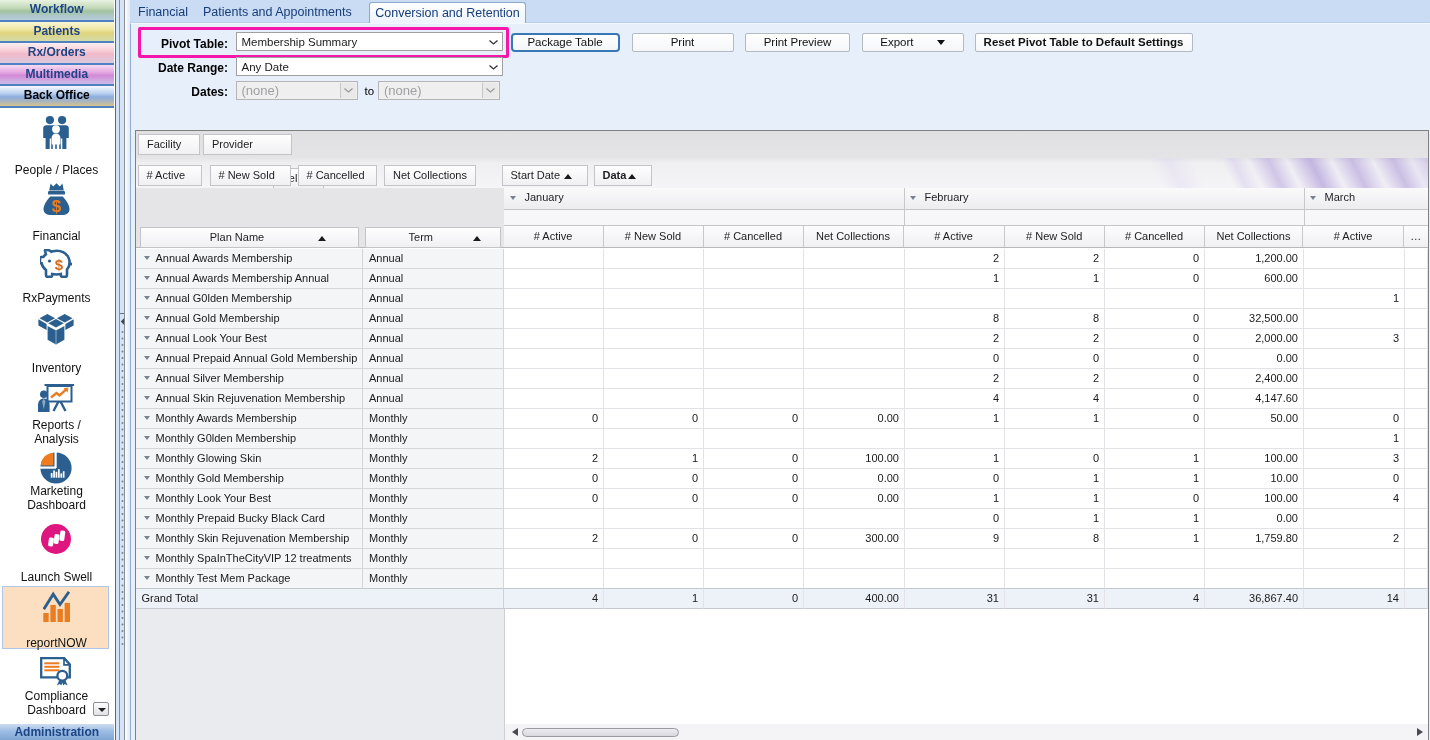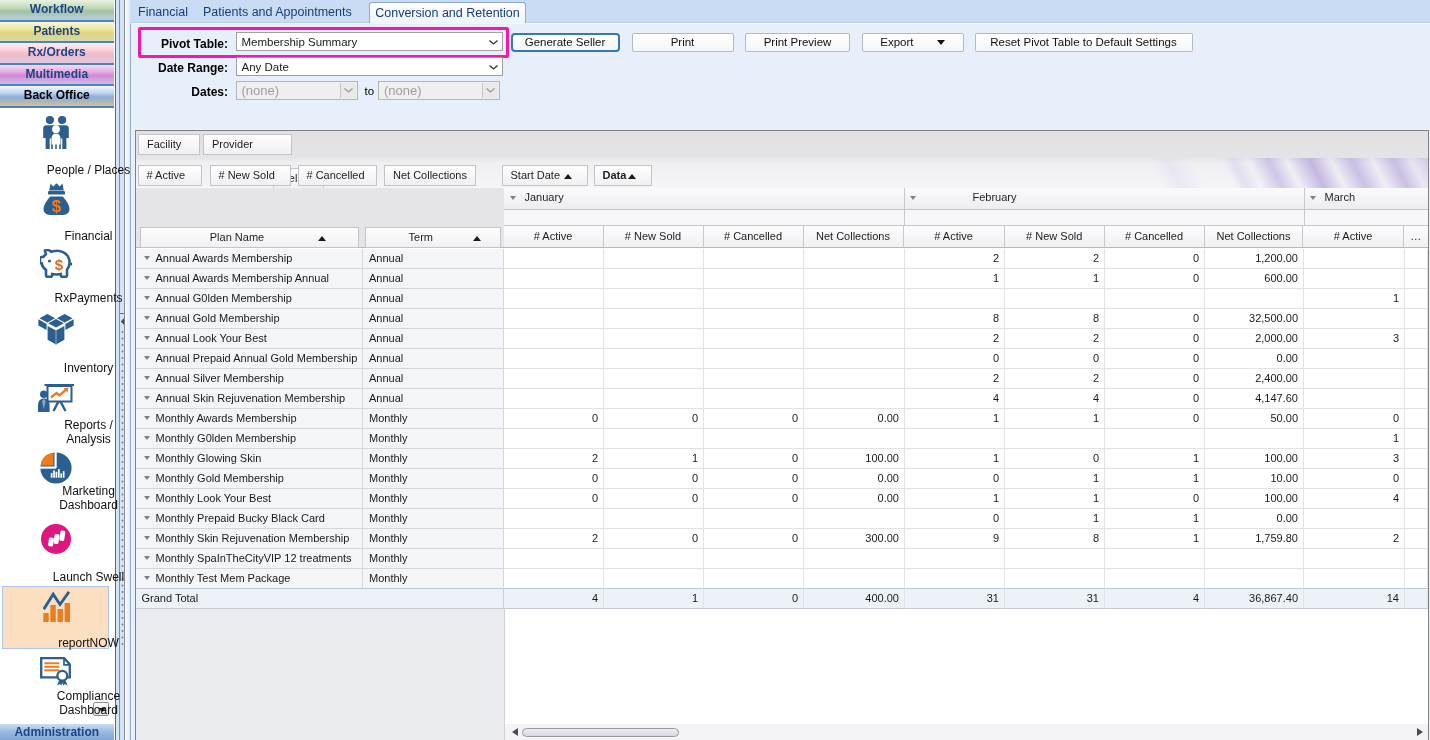--- a/index.html
+++ b/index.html
@@ -1,21 +1,21 @@
 <!DOCTYPE html>
 <html><head>
 <meta charset="utf-8">
 <style>
 * { margin:0; padding:0; box-sizing:border-box; }
 html,body { width:1430px; height:740px; overflow:hidden; }
 body { font-family:"Liberation Sans", sans-serif; background:#e7effb; position:relative; }
 .abs { position:absolute; }
 
 
-#sidebar { left:0; top:0; width:117px; height:740px; background:#ffffff; border-right:2px solid #3f6da5;padding-left:32px; }
+#sidebar { left:0; top:0; width:117px; height:740px; background:#ffffff; border-right:2px solid #3f6da5; }
 .navbtn { position:absolute; left:0; width:113.5px; height:21.5px; border-bottom:2px solid #4f81c2; text-align:center; font-size:12px; font-weight:bold; color:#1c4587; line-height:19px; }
 #nb1 { top:0; background:linear-gradient(#e9f2e2, #c2d9b8 40%, #a2c29e 55%, #aec8c9 80%, #b6cedd); }
 #nb2 { top:21.5px; background:linear-gradient(#f9f6d6, #efe6a0 40%, #e2d57c 55%, #d8d795 80%, #d5dcaa); }
 #nb3 { top:43px; background:linear-gradient(#fdeff1, #f7ccd6 40%, #f2b9c9 55%, #e4c3d4 80%, #dcc9e0); }
 #nb4 { top:64.5px; background:linear-gradient(#f4dcf2, #e3a5e0 40%, #d389d6 55%, #cfa8e0 80%, #cbb9e8); }
 #nb5 { top:86px; background:linear-gradient(#f6f9fd, #bdd3f0 35%, #8cadde 55%, #a8b4c0 75%, #d5c28c); color:#000000; }
 .icolabel { z-index:3; position:absolute; width:113px; text-align:center; font-size:12px; color:#111111; }
 #selbox { z-index:1; left:2px; top:585.5px; width:107px; height:63.5px; background:#fcdfc0; border:1px solid #aec7e8; }
 #admin { left:0; top:722.5px; width:113.5px; height:17.5px; background:linear-gradient(#cddcf0, #9dbce2 45%, #7fa6d4); border-top:1px solid #ffffff; text-align:center; font-size:12px; font-weight:bold; color:#1c4587; line-height:17px; }
 .icn { position:absolute; z-index:3; }
@@ -289,27 +289,27 @@
       </div>
   </div>
   <div class="abs" style="left:234px; top:61px; font-size:11.5px; color:#000;">to</div>
   <div class="dcombo" style="left:247.5px; top:57px;">(none)
     <div class="dbtn">
         <svg style="position:absolute;left:3px;top:5px;" width="9" height="5" viewBox="0 0 9 5">
           <path d="M0.5,0.5 L4.5,4 L8.5,0.5" fill="none" stroke="#9a9a9a" stroke-width="1.3"></path>
         </svg>
       </div>
   </div>
-  <div class="btn" style="left:380px; top:9px; width:109px; border:2px solid #3878b4; border-radius:4px; line-height:15px;">Generate Seller</div>
+  <div class="btn" style="left:380px; top:9px; width:109px; border:2px solid #3878b4; border-radius:4px; line-height:15px;">Package Table</div>
   <div class="btn" style="left:501px; top:9px; width:102px;">Print</div>
   <div class="btn" style="left:614.5px; top:9px; width:105px;">Print Preview</div>
   <div class="btn" style="left:731px; top:9px; width:102px;">Export
     <span style="display:inline-block;width:0;height:0;border-left:4.5px solid transparent;border-right:4.5px solid transparent;border-top:5px solid #111;margin-left:20px;vertical-align:middle;"></span>
   </div>
-  <div class="btn" style="left:844px; top:9px; width:218px;">Reset Pivot Table to Default Settings</div>
+  <div class="btn" style="left:844px; top:9px; width:218px;font-weight:bold;">Reset Pivot Table to Default Settings</div>
 </div>
 
 <div class="abs" id="grid">
   <div id="gfilter"></div>
   <div id="gdeco"></div>
 
   <div class="gbtn" style="left:2.5px; top:3.5px; width:61.5px;">Facility</div>
   <div class="gbtn" style="left:67.5px; top:3.5px; width:89px;">Provider</div>
   <div class="gbtn" style="left:137px; top:3.5px; width:51.5px;margin-top:34px;">Seller</div>
 
@@ -322,21 +322,21 @@
 
   <div id="corner"></div>
   <div class="gbtn" style="left:4px; top:96.5px; width:219px; text-align:center; padding-left:0; padding-right:24px;">Plan Name<span class="sortup" style="position:absolute;left:177px;top:7.5px;margin:0;"></span></div>
   <div class="gbtn" style="left:229px; top:96.5px; width:136.5px; text-align:center; padding-left:0; padding-right:24px;">Term<span class="sortup" style="position:absolute;left:107px;top:7.5px;margin:0;"></span></div>
 
   <div id="mrow">
     <span class="exp" style="position:absolute;left:6px;top:8px;"></span>
       <span class="mlabel" style="left:21px;">January</span>
     <div class="mdiv" style="left:400px;"></div>
     <span class="exp" style="position:absolute;left:406px;top:8px;"></span>
-      <span class="mlabel" style="left:421px;margin-left:48px;">February</span>
+      <span class="mlabel" style="left:421px;">February</span>
     <div class="mdiv" style="left:800px;"></div>
     <span class="exp" style="position:absolute;left:806px;top:8px;"></span>
       <span class="mlabel" style="left:821px;">March</span>
   </div>
 
   <div id="brow">
     <div class="mdiv" style="left:400px;"></div>
     <div class="mdiv" style="left:800px;"></div>
   </div>
 

